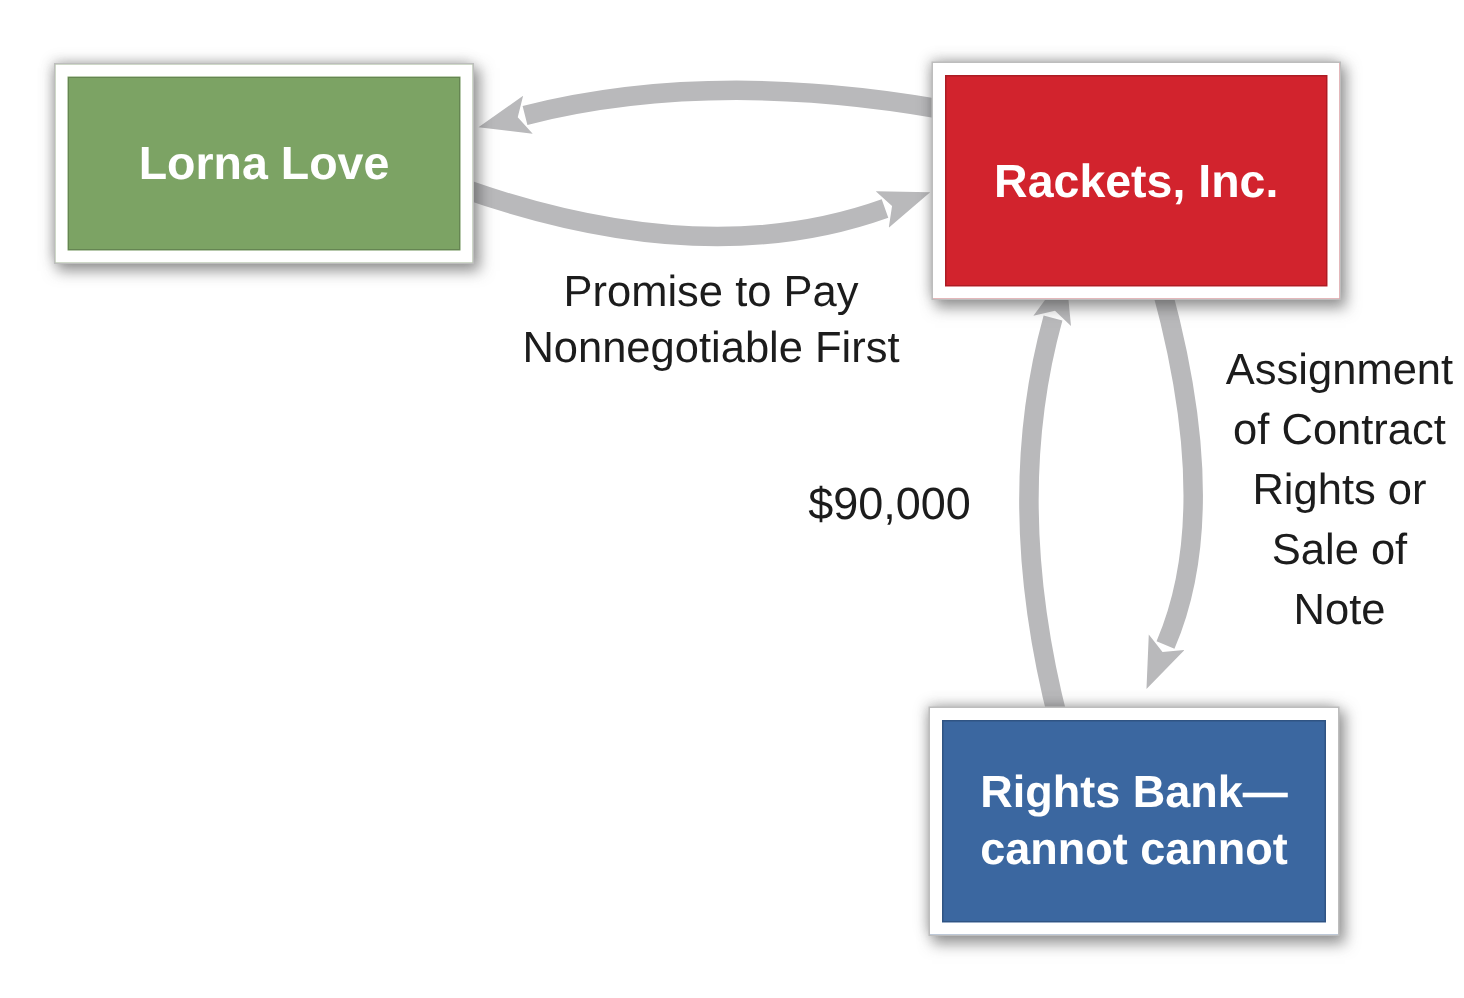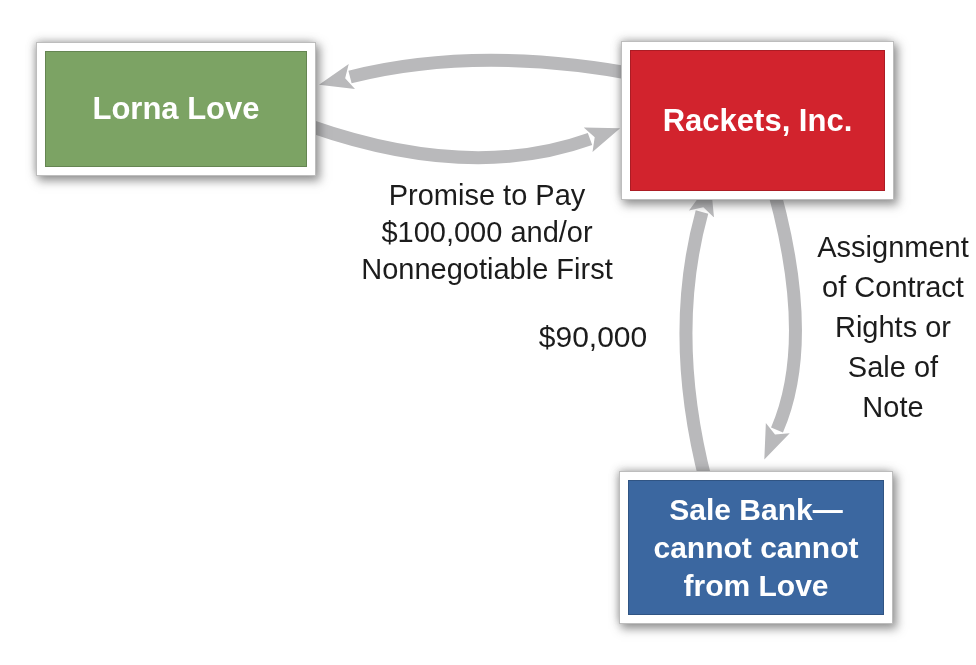--- a/index.html
+++ b/index.html
@@ -63,21 +63,21 @@
     color: #1c1c1c;
     text-align: center;
     z-index: 3;
   }
   .label-worthless {
     left: 320px; top: 8px;
     width: 295px;
     font-size: 29px;
   }
   .label-promise {
-    left: 332px; top: 177px;
+    left: 319px; top: 177px;
     width: 310px;
     font-size: 29px;
     line-height: 37px;
   }
   .label-90000 {
     left: 533px; top: 320px;
     width: 120px;
     font-size: 30px;
   }
   .label-assignment {
@@ -107,29 +107,27 @@
 
   <div class="node-box node-lorna">
     <div>Lorna Love</div>
   </div>
 
   <div class="node-box node-rackets">
     <div>Rackets, Inc.</div>
   </div>
 
   <div class="node-box node-bank">
-    <div>Sale Bank—</div>
+    <div>Rights Bank—</div>
     <div>cannot cannot</div>
-    <div>from Love</div>
   </div>
 
 
   <div class="edge-label label-promise">
     <div>Promise to Pay</div>
-    <div>$100,000 and/or</div>
     <div>Nonnegotiable First</div>
   </div>
 
   <div class="edge-label label-90000">
     <div>$90,000</div>
   </div>
 
   <div class="edge-label label-assignment">
     <div>Assignment</div>
     <div>of Contract</div>

